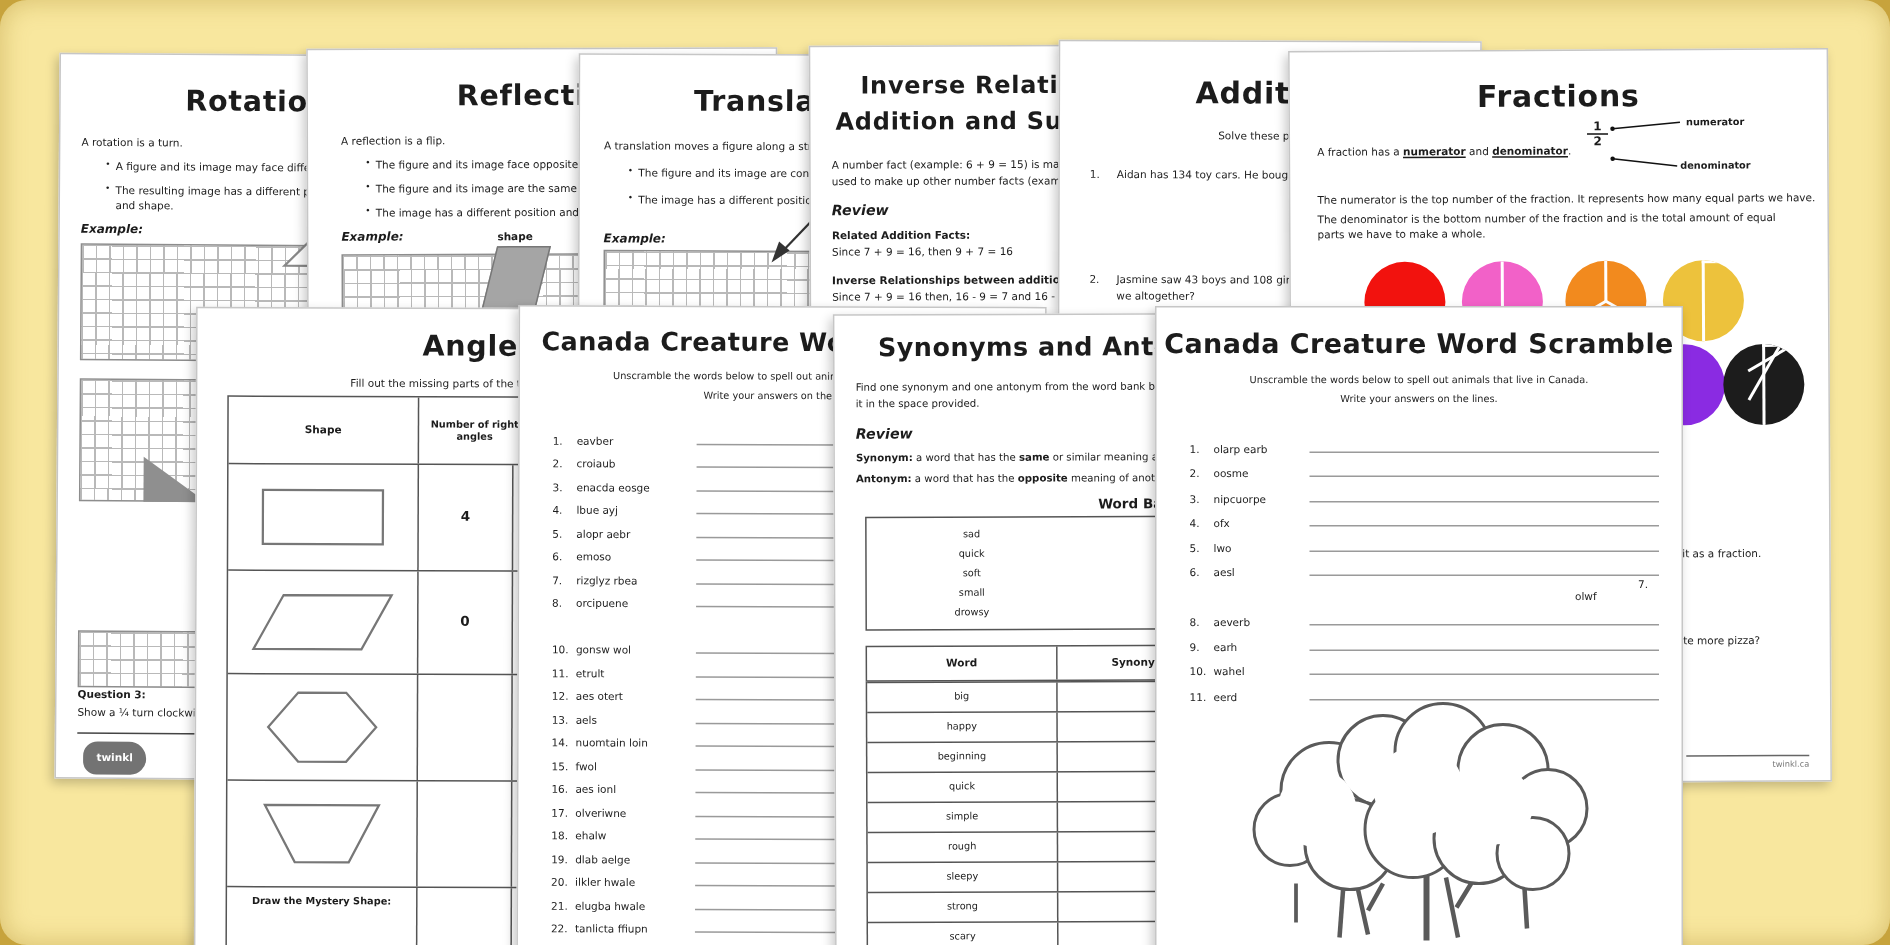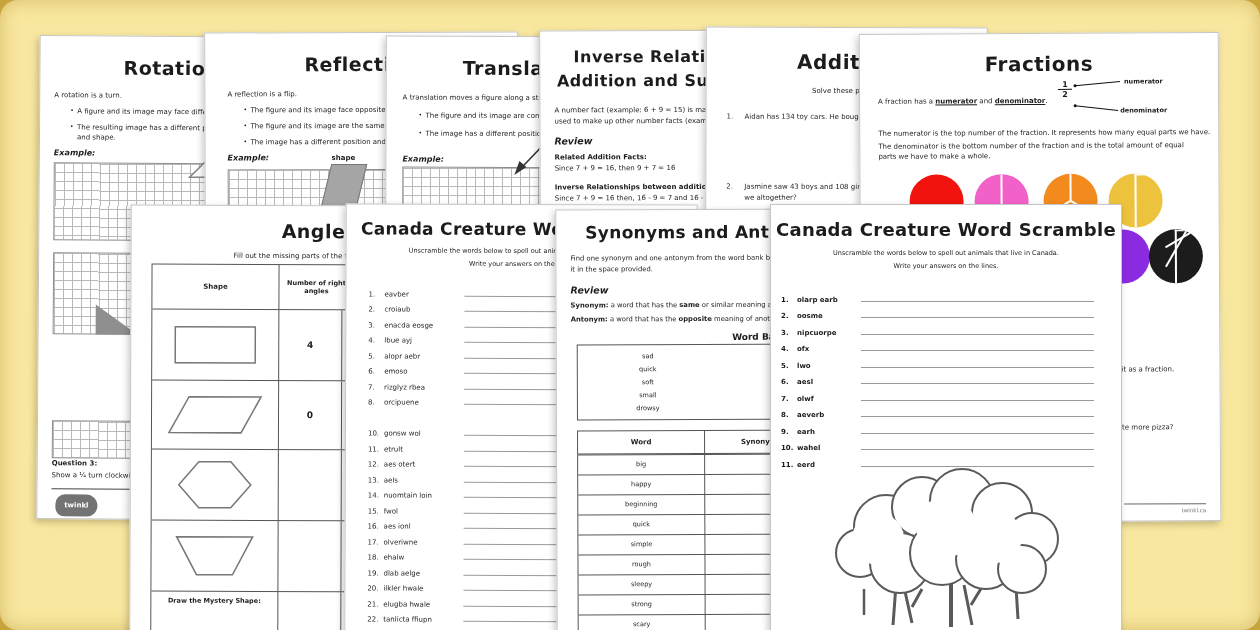--- a/index.html
+++ b/index.html
@@ -452,21 +452,21 @@
           <div class="tcell" style="width:108px;"></div>
           <div class="tcell" style="flex:1;"></div>
         </div>
       </div>
   </div>
 
   <div class="page" style="left:770px;top:204px;width:350px;height:430px;z-index:13;">
     <div class="ftitle" style="top:14px;font-size:18px;">Canada Creature Word Scramble</div>
     <div class="tiny c" style="left:0;right:0;top:44px;">Unscramble the words below to spell out animals that live in Canada.</div>
     <div class="tiny c" style="left:0;right:0;top:57px;">Write your answers on the lines.</div>
-    <div class="slist" style="left:10px;top:82px;width:315px;font-weight:bold;">
+    <div class="slist" style="left:22px;top:82px;width:315px;">
 
         <div class="sitem" style="height:16.5px;">
           <span class="num"></span>
           <span class="wrd" style="width:58px;">olarp earb</span>
           <span class="line"></span>
         </div>
 
         <div class="sitem" style="height:16.5px;">
           <span class="num"></span>
           <span class="wrd" style="width:58px;">oosme</span>
@@ -490,21 +490,21 @@
           <span class="wrd" style="width:58px;">lwo</span>
           <span class="line"></span>
         </div>
 
         <div class="sitem" style="height:16.5px;">
           <span class="num"></span>
           <span class="wrd" style="width:58px;">aesl</span>
           <span class="line"></span>
         </div>
 
-        <div class="sitem" style="height:16.5px;">
+        <div class="sitem" style="height:16.5px;flex-direction:column;">
           <span class="num"></span>
           <span class="wrd" style="width:58px;">olwf</span>
           <span class="line"></span>
         </div>
 
         <div class="sitem" style="height:16.5px;">
           <span class="num"></span>
           <span class="wrd" style="width:58px;">aeverb</span>
           <span class="line"></span>
         </div>

